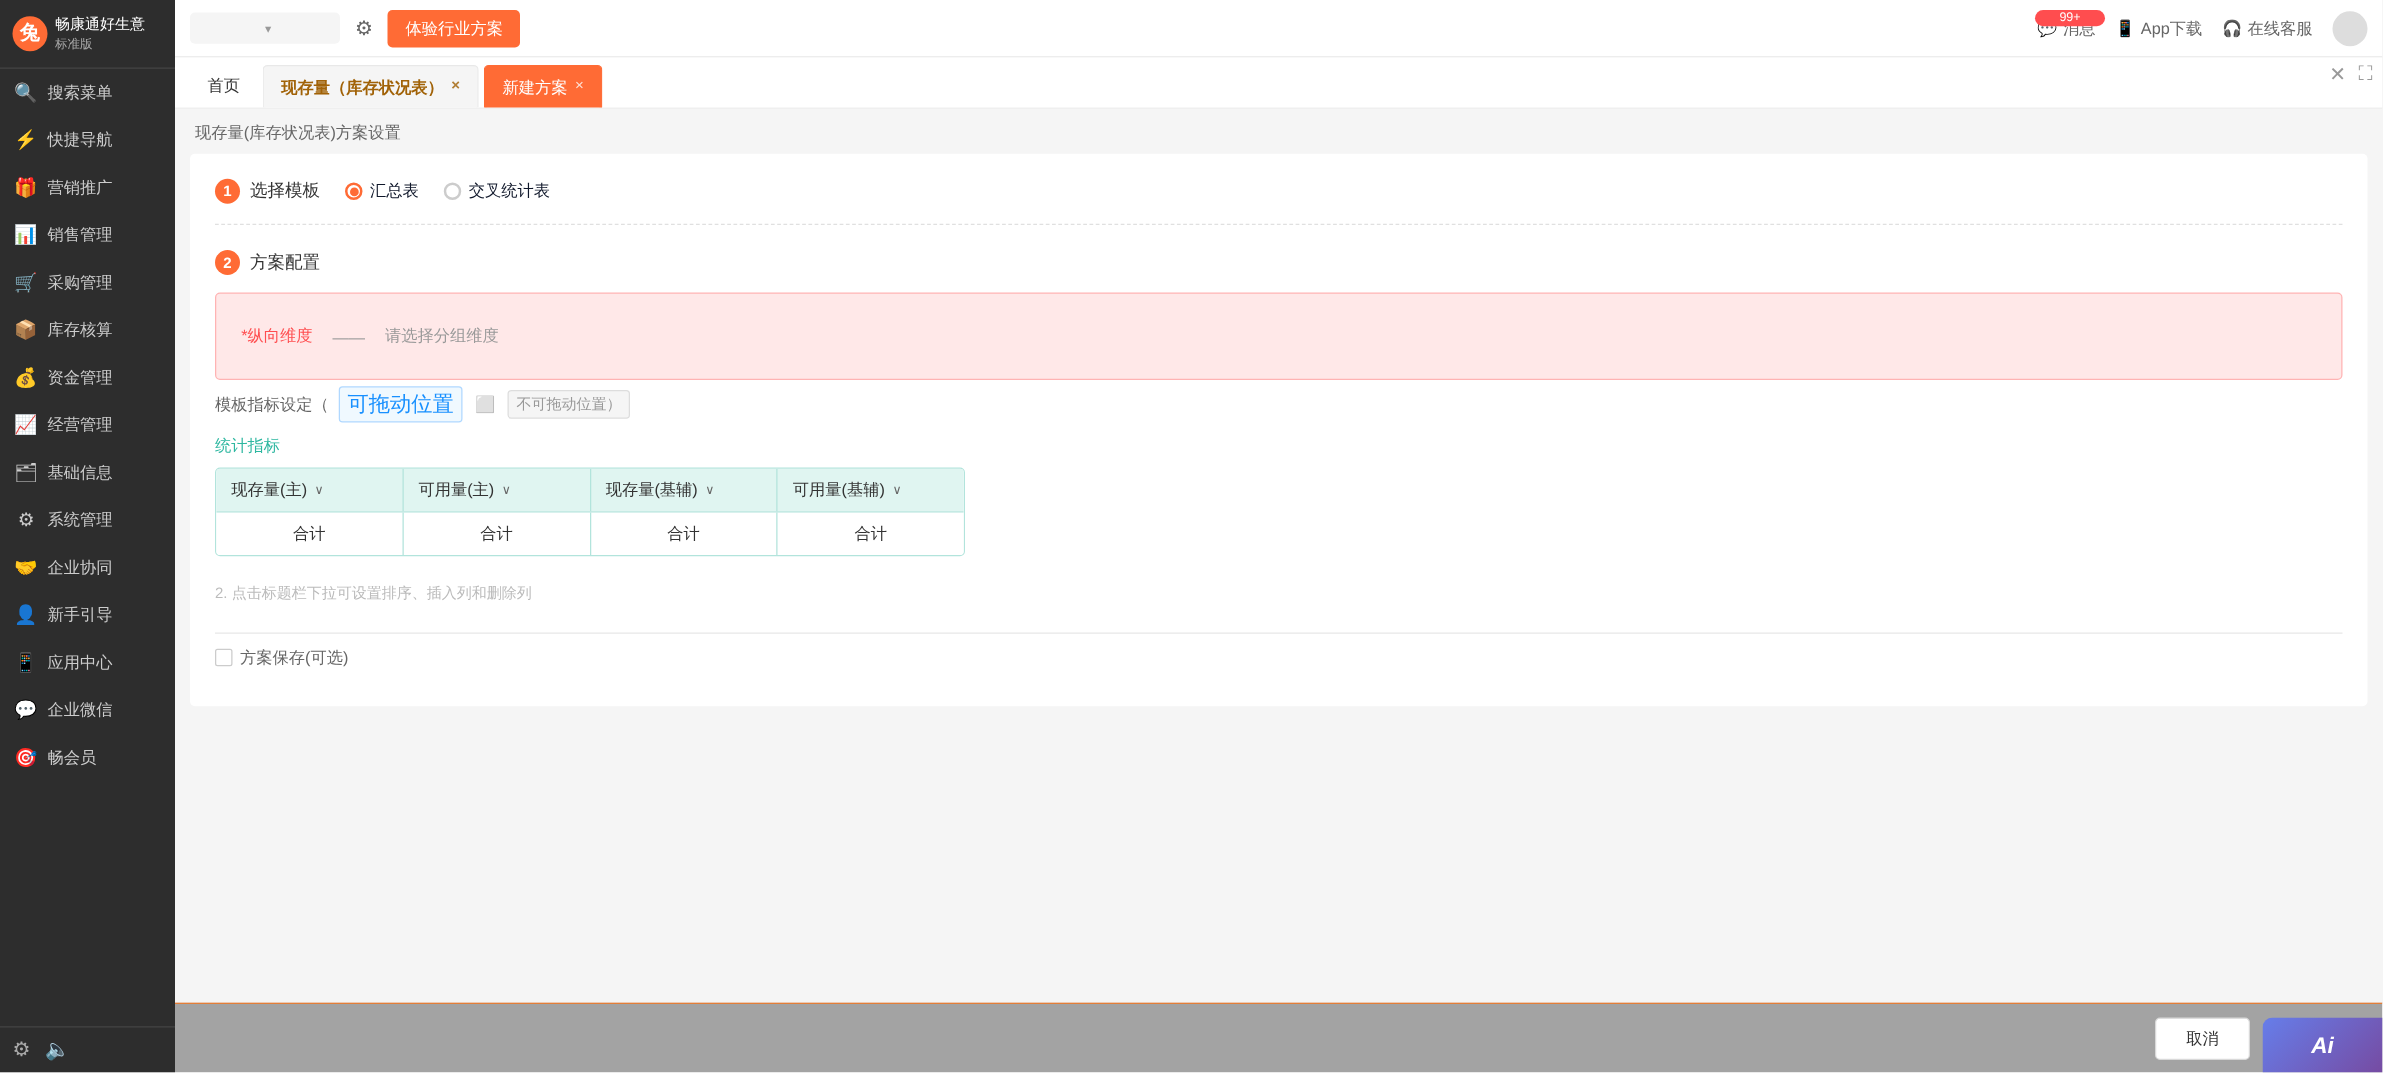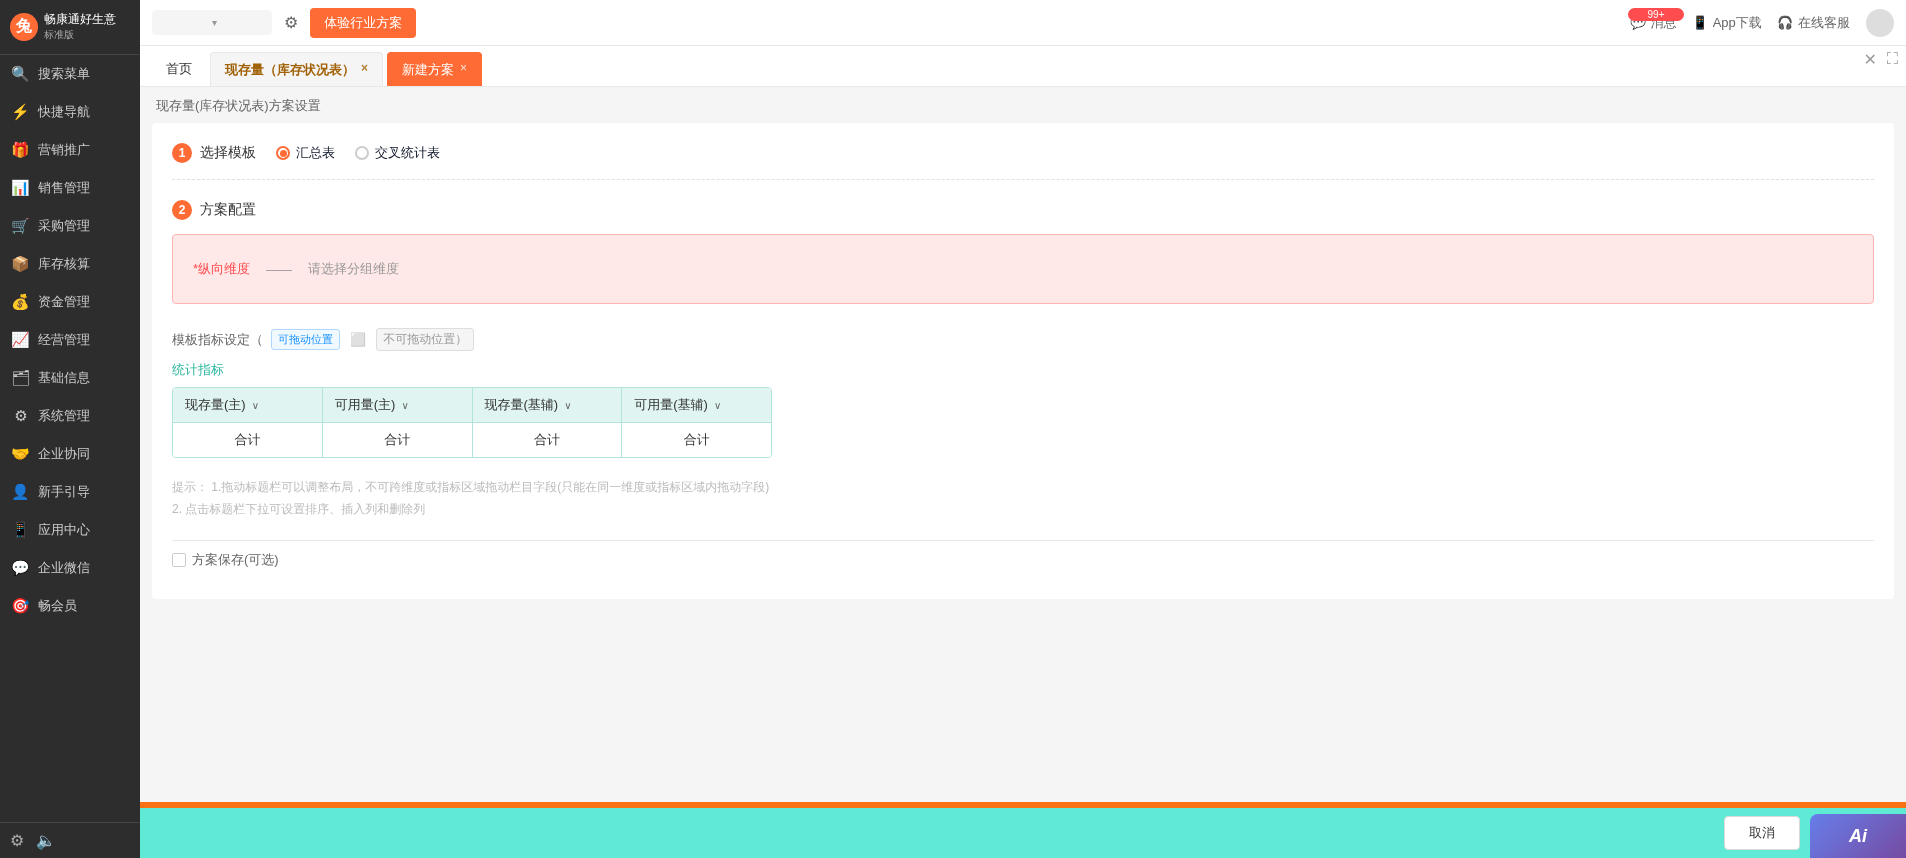--- a/index.html
+++ b/index.html
@@ -301,21 +301,21 @@
       align-items: center;
       gap: 8px;
     }
     .indicator-draggable {
       display: inline-flex;
       align-items: center;
       background: #f0f9ff;
       border: 1px solid #b0d8ff;
       border-radius: 3px;
       padding: 2px 6px;
-      font-size: 11px;
+      font-size: 17px;
       color: #1890ff;
     }
     .indicator-non-draggable {
       display: inline-flex;
       align-items: center;
       background: #f5f5f5;
       border: 1px solid #ddd;
       border-radius: 3px;
       padding: 2px 6px;
       font-size: 12px;
@@ -391,23 +391,23 @@
     .checkbox {
       width: 14px;
       height: 14px;
       border: 1px solid #ccc;
       border-radius: 2px;
       cursor: pointer;
     }
 
     
     .bottom-bar {
-      background: #5eead4;
+      background: #a3a3a3;
       height: 56px;
-      border-top: 6px solid #f97316;
+      border-top: 1px solid #f97316;
       display: flex;
       align-items: center;
       justify-content: flex-end;
       padding: 0 20px;
       gap: 12px;
       flex-shrink: 0;
     }
     .btn-cancel {
       background: #fff;
       border: 1px solid #d9d9d9;
@@ -610,21 +610,21 @@
           <div class="section-num">2</div>
           <span>方案配置</span>
         </div>
 
         <div class="dimension-box">
           <span class="dimension-required">*纵向维度</span>
           <span class="dimension-arrow">——</span>
           <span class="dimension-placeholder">请选择分组维度</span>
         </div>
 
-        <div style="margin-top:24px;">
+        <div style="margin-top:5px;">
           <div class="indicator-label">
             <span>模板指标设定（</span>
             <span class="indicator-draggable">可拖动位置</span>
             <span style="color:#ccc; margin:0 2px;">⬜</span>
             <span class="indicator-non-draggable">不可拖动位置）</span>
           </div>
 
           
           <div class="stats-label">统计指标</div>
           <div class="stats-table">
@@ -649,24 +649,20 @@
             <div class="stats-data-row">
               <div class="stats-data-cell">合计</div>
               <div class="stats-data-cell">合计</div>
               <div class="stats-data-cell">合计</div>
               <div class="stats-data-cell">合计</div>
             </div>
           </div>
         </div>
 
         <div class="tips-section">
-          <div>
-            <span>提示：</span>
-            <span>1.拖动标题栏可以调整布局，不可跨维度或指标区域拖动栏目字段(只能在同一维度或指标区域内拖动字段)</span>
-          </div>
           <div>2. 点击标题栏下拉可设置排序、插入列和删除列</div>
         </div>
       </div>
 
       <div class="save-option">
         <div class="checkbox"></div>
         <span>方案保存(可选)</span>
       </div>
     </div>
   </div>

